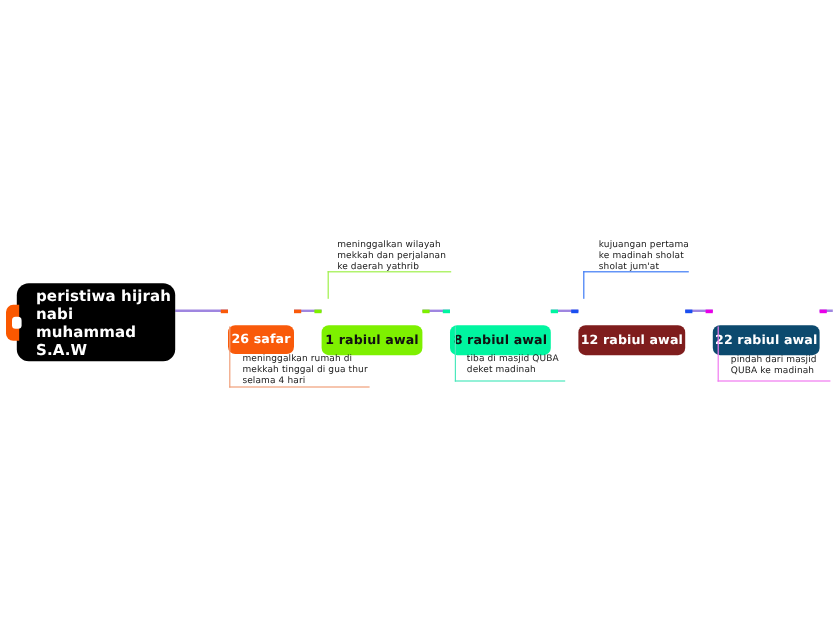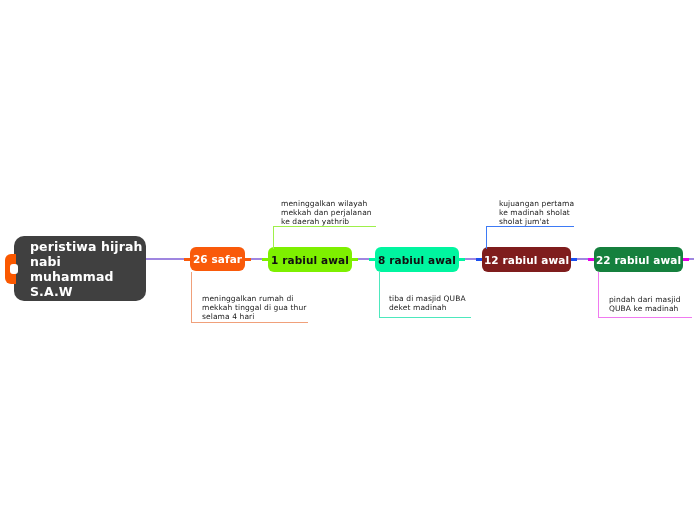--- a/index.html
+++ b/index.html
@@ -75,20 +75,21 @@
 
   
   .tl-node {
     position: absolute;
     box-sizing: border-box;
     border-radius: 6px;
     display: flex;
     align-items: center;
     justify-content: center;
     z-index: 5;
+    margin-top: 24px;
   }
   .tl-node-label {
     font-size: 10.5px;
     font-weight: bold;
     line-height: 12px;
     white-space: nowrap;
     letter-spacing: 0.1px;
   }
 
   
@@ -121,21 +122,21 @@
     <g stroke="#9f86e0" stroke-width="2" fill="none">
       <line x1="146" y1="259" x2="190" y2="259"></line>
       <line x1="245" y1="259" x2="268" y2="259"></line>
       <line x1="352" y1="259" x2="375" y2="259"></line>
       <line x1="459" y1="259" x2="482" y2="259"></line>
       <line x1="571" y1="259" x2="594" y2="259"></line>
       <line x1="683" y1="259" x2="694" y2="259"></line>
     </g>
   </svg>
 
-  <div class="root-node" style="left: 14px; top: 236px; width: 132px; height: 65px; background: #404040; justify-content: flex-end;">
+  <div class="root-node" style="left: 14px; top: 236px; width: 132px; height: 65px; background: #000000; justify-content: flex-end;">
     <div class="root-tab" style="background: rgb(250, 88, 0);"></div>
     <div class="root-label" style="color: rgb(255, 255, 255);">peristiwa hijrah
 nabi muhammad
 S.A.W</div>
   </div>
 
   <div id="nodes-layer">
       <div class="tl-node" style="left: 190px; top: 247px; width: 55px; height: 24px; background: rgb(249, 90, 10);">
         <span class="tl-node-label" style="color: rgb(255, 255, 255);">26 safar</span>
       </div>
@@ -149,21 +150,21 @@
       <div class="tl-node" style="left: 375px; top: 247px; width: 84px; height: 25px; background: rgb(0, 245, 160);">
         <span class="tl-node-label" style="color: rgb(17, 17, 17);">8 rabiul awal</span>
       </div>
       <div class="stub" style="left: 369px; top: 258px; width: 6px; background: rgb(0, 245, 160);"></div>
       <div class="stub" style="left: 459px; top: 258px; width: 6px; background: rgb(0, 245, 160);"></div>
       <div class="tl-node" style="left: 482px; top: 247px; width: 89px; height: 25px; background: #7f1d1d;">
         <span class="tl-node-label" style="color: rgb(255, 255, 255);">12 rabiul awal</span>
       </div>
       <div class="stub" style="left: 476px; top: 258px; width: 6px; background: rgb(26, 79, 240);"></div>
       <div class="stub" style="left: 571px; top: 258px; width: 6px; background: rgb(26, 79, 240);"></div>
-      <div class="tl-node" style="left: 594px; top: 247px; width: 89px; height: 25px; background: #15803d;">
+      <div class="tl-node" style="left: 594px; top: 247px; width: 89px; height: 25px; background: #0c4a6e;">
         <span class="tl-node-label" style="color: rgb(255, 255, 255);">22 rabiul awal</span>
       </div>
       <div class="stub" style="left: 588px; top: 258px; width: 6px; background: rgb(232, 0, 232);"></div>
       <div class="stub" style="left: 683px; top: 258px; width: 6px; background: rgb(232, 0, 232);"></div>
     </div>
 
   <div id="notes-layer">
       <div class="note" style="left: 191px; top: 272px; width: 116px; height: 50px; border-left: 1.5px solid rgb(240, 160, 122); border-bottom: 1.5px solid rgb(240, 160, 122);"></div>
       <div class="note" style="left: 202px; top: 294px;">
         <div class="note-text">meninggalkan rumah di

